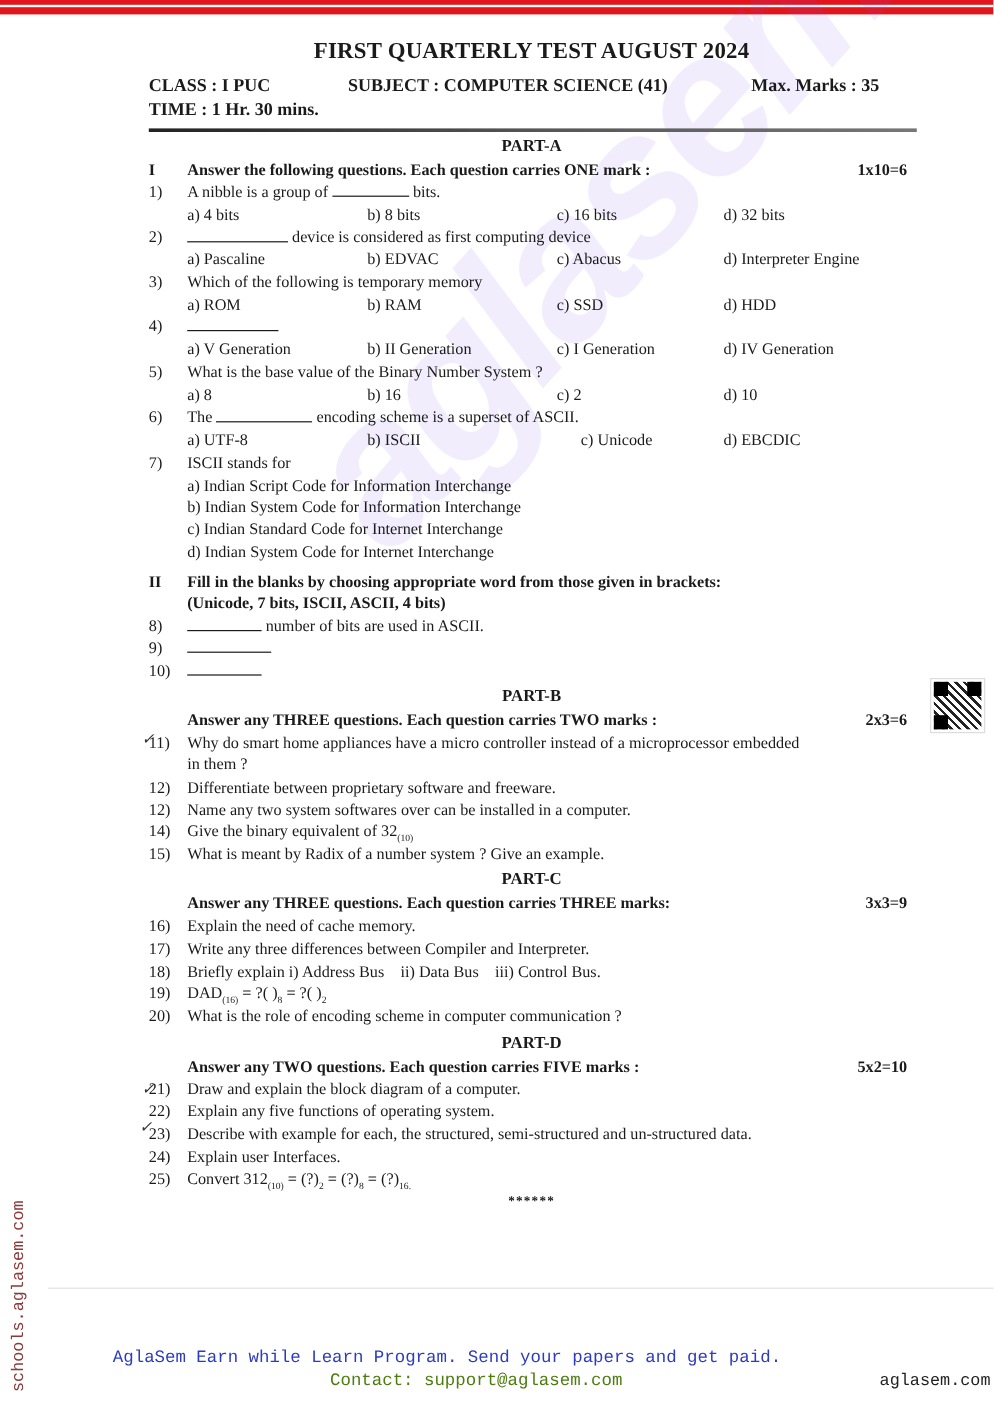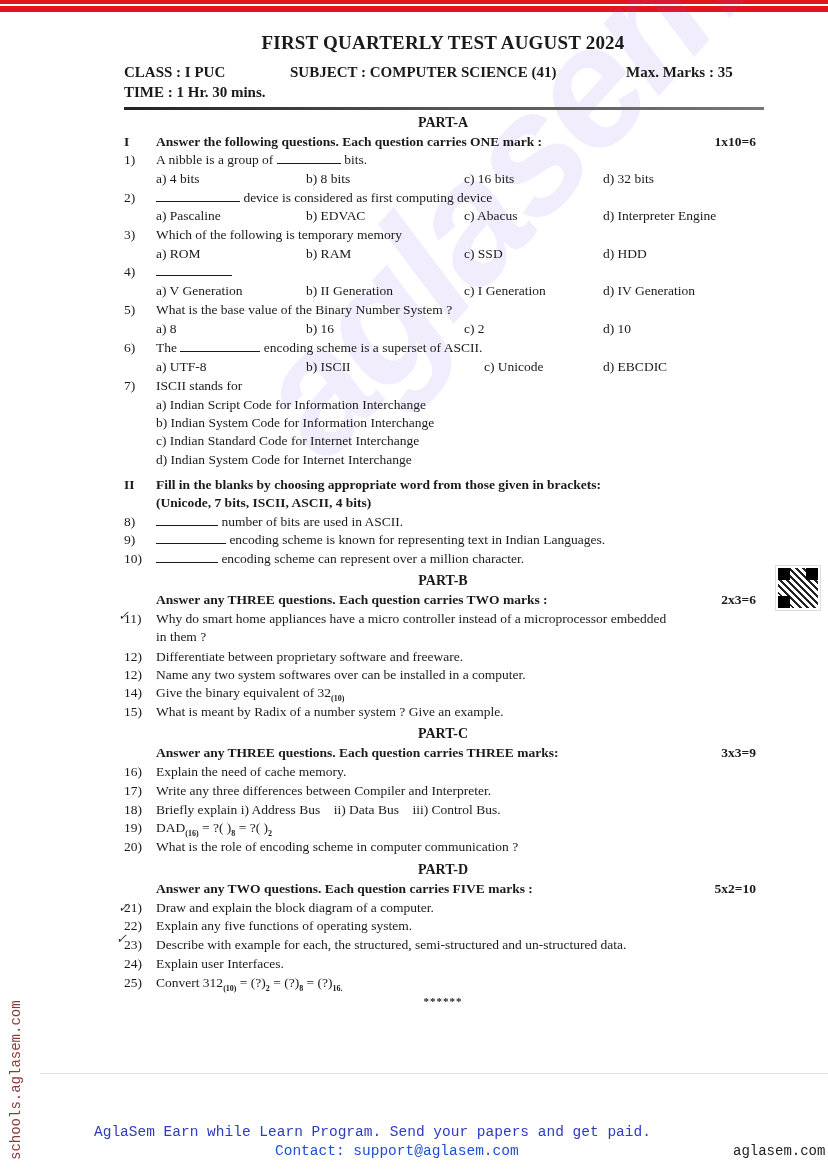--- a/index.html
+++ b/index.html
@@ -39,40 +39,40 @@
   .line {
     position: absolute; left: 0; width: 650px; font-size: 13.5px; line-height: 18px; white-space: nowrap;
   }
   .num { position: absolute; left: 6px; }
   .txt { position: absolute; left: 38px; }
   .bold { font-weight: bold; }
   .heading { text-align: center; font-weight: bold; font-size: 14px; }
   .marks { position: absolute; right: 12px; font-weight: bold; }
   .opt { position: absolute; }
   .blank { display: inline-block; border-bottom: 1px solid #1a1a1a; height: 12px; vertical-align: baseline; }
-  sub { font-size: 8px; font-weight: bold; }
+  sub { font-size: 8px; }
   .qr {
     position: absolute; left: 776px; top: 566px; width: 40px; height: 40px;
     background:
       linear-gradient(#000,#000) 0 0/12px 12px no-repeat,
       linear-gradient(#000,#000) 28px 0/12px 12px no-repeat,
       linear-gradient(#000,#000) 0 28px/12px 12px no-repeat,
       repeating-linear-gradient(45deg,#222 0 2px,#fff 2px 5px);
     border: 2px solid #fff; outline: 1px solid #ddd;
   }
   .side-url {
     position: absolute; left: 8px; top: 1160px; transform: rotate(-90deg); transform-origin: left top;
     font-family: "Liberation Mono", "DejaVu Sans Mono", monospace; font-size: 14px; color: #8b3a3a; white-space: nowrap;
   }
   .footer-rule { position: absolute; left: 40px; top: 1073px; width: 788px; height: 1px; background: #e2e2e2; }
   .footer-1, .footer-2, .footer-site {
     position: absolute; font-family: "Liberation Mono", "DejaVu Sans Mono", monospace; font-size: 14.5px; white-space: nowrap; text-align: right;
   }
   .footer-1 { left: 94px; top: 1124px; color: #2d3bbf; }
-  .footer-2 { left: 275px; top: 1143px; color: #1d4ed8; }
+  .footer-2 { left: 275px; top: 1143px; color: #4d7c0f; }
   .footer-site { left: 733px; top: 1143px; color: #222; font-size: 14px; }
   .tick { position: absolute; font-family: "Liberation Serif", serif; font-style: italic; color: #333; font-size: 13px; }
 </style>
 </head>
 <body>
 
 <div class="top-bar"></div>
 <div class="watermark">aglasem</div>
 
 <div class="page">
@@ -181,25 +181,25 @@
   </div>
   <div class="line bold" style="top:464px">
     <span class="txt">(Unicode, 7 bits,   ISCII, ASCII, 4 bits)</span>
   </div>
   <div class="line" style="top:483px">
     <span class="num">8)</span>
     <span class="txt"><span class="blank" style="width:62px"></span> <span>number of bits are used in ASCII.</span></span>
   </div>
   <div class="line" style="top:501px">
     <span class="num">9)</span>
-    <span class="txt"><span class="blank" style="width:70px"></span> <span>encoding scheme is known for representing text in Indian Languages.</span></span>
+    <span class="txt"><span class="blank" style="width:70px"></span> </span>
   </div>
   <div class="line" style="top:520px">
     <span class="num">10)</span>
-    <span class="txt"><span class="blank" style="width:62px"></span> <span>encoding scheme can represent over a million character.</span></span>
+    <span class="txt"><span class="blank" style="width:62px"></span> </span>
   </div>
 
   <div class="line heading" style="top:542px">PART-B</div>
   <div class="line bold" style="top:561px">
     <span class="txt">Answer any THREE questions. Each question carries TWO marks :</span>
     <span class="marks">2x3=6</span>
   </div>
   <div class="line" style="top:580px">
     <span class="num">11)</span>
     <span class="txt">Why do smart home appliances have a micro controller instead of a microprocessor embedded</span>

